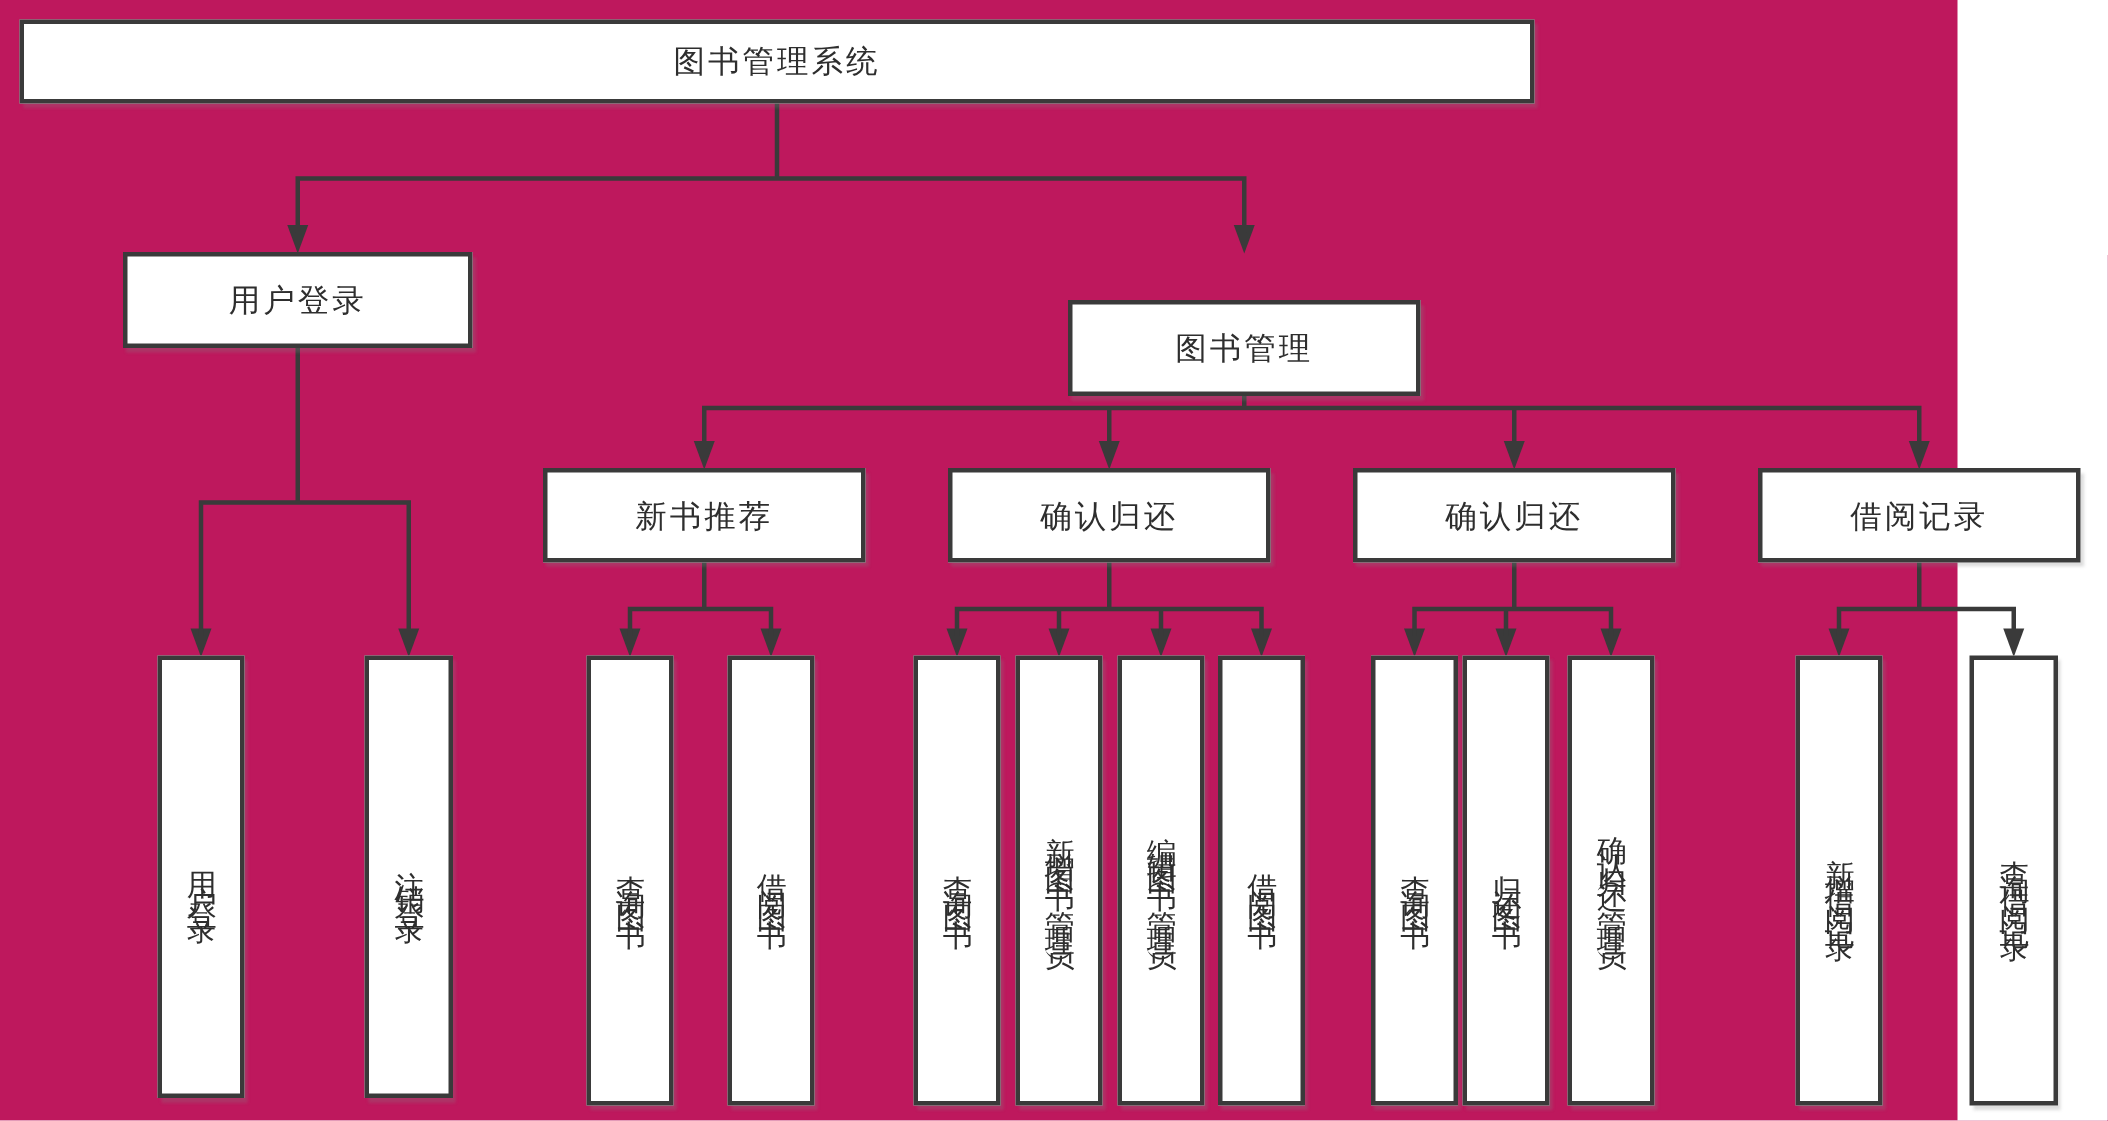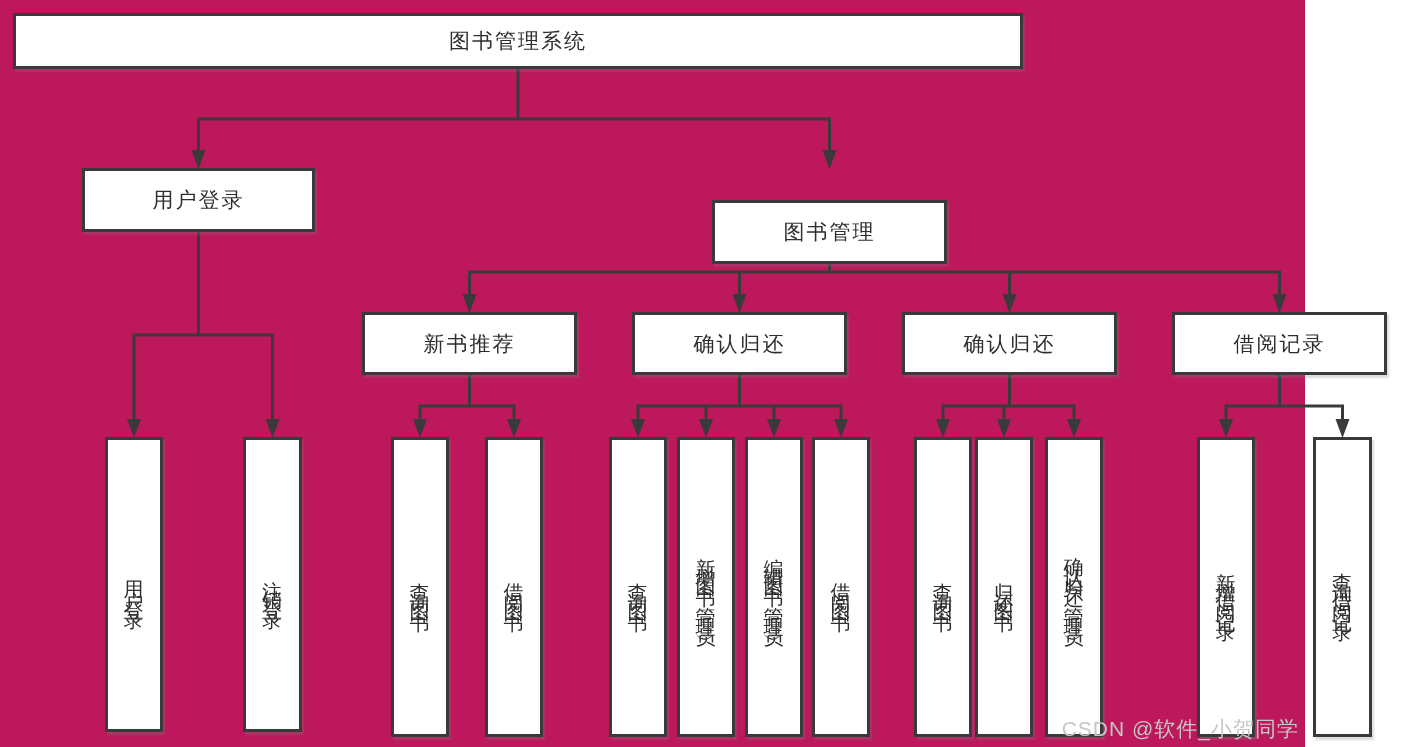--- a/index.html
+++ b/index.html
@@ -145,14 +145,13 @@
       <div class="node vertical" style="left: 1045px; top: 437px; width: 58px; height: 300px;">
         <span>确认归还（管理员）</span>
       </div>
       <div class="node vertical" style="left: 1197px; top: 437px; width: 58px; height: 300px;">
         <span>新增借阅记录</span>
       </div>
       <div class="node vertical" style="left: 1313px; top: 437px; width: 59px; height: 300px;">
         <span>查询借阅记录</span>
       </div>
     </div>
-  <div class="watermark">CSDN @软件_小贺同学</div>
 </div>
 
 </body></html>

